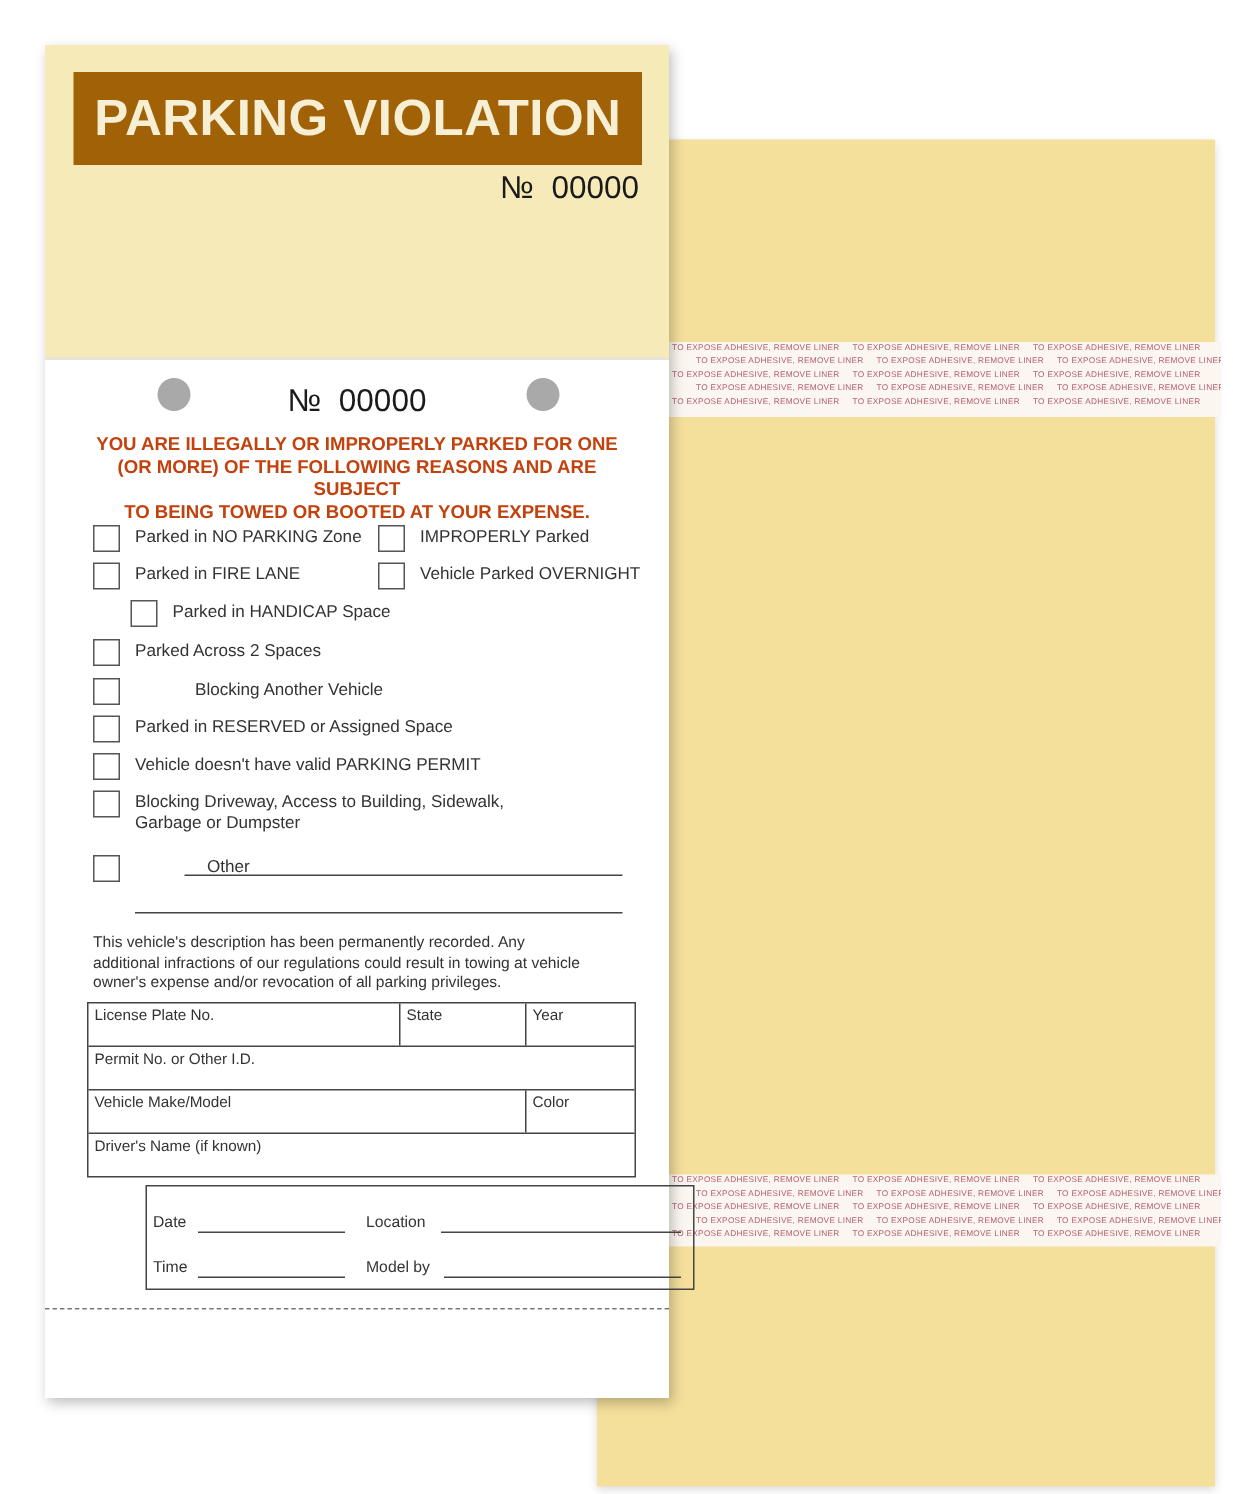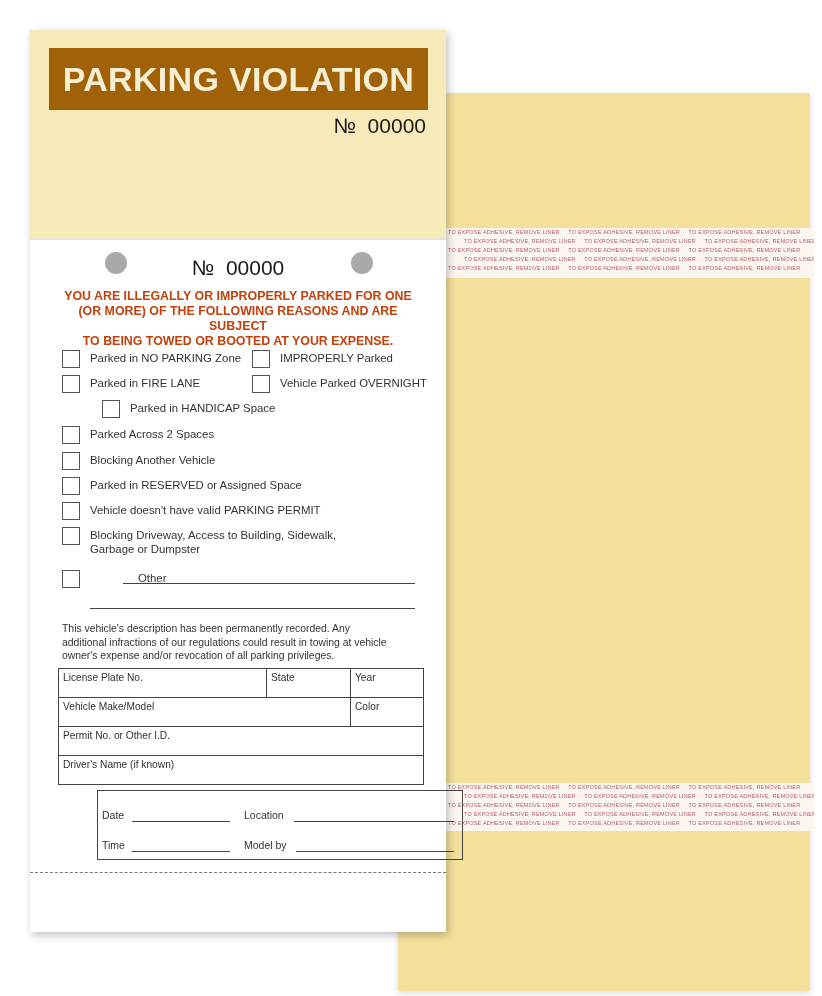--- a/index.html
+++ b/index.html
@@ -75,29 +75,29 @@
   </div>
 
   <div class="cb" style="left:32px;top:320px;">
     <div class="box"></div>
     <span class="cb-label">Parked in NO PARKING Zone</span>
   </div>
   <div class="cb" style="left:32px;top:345px;">
     <div class="box"></div>
     <span class="cb-label">Parked in FIRE LANE</span>
   </div>
-  <div class="cb" style="left:36px;top:370px;padding-left:36px;">
+  <div class="cb" style="left:21px;top:370px;padding-left:36px;">
     <div class="box"></div>
     <span class="cb-label">Parked in HANDICAP Space</span>
   </div>
   <div class="cb" style="left:32px;top:396px;">
     <div class="box"></div>
     <span class="cb-label">Parked Across 2 Spaces</span>
   </div>
-  <div class="cb" style="left:32px;top:422px;">
+  <div class="cb" style="left:32px;top:422px;gap:40px;">
     <div class="box"></div>
     <span class="cb-label">Blocking Another Vehicle</span>
   </div>
   <div class="cb" style="left:32px;top:447px;">
     <div class="box"></div>
     <span class="cb-label">Parked in RESERVED or Assigned Space</span>
   </div>
   <div class="cb" style="left:32px;top:472px;">
     <div class="box"></div>
     <span class="cb-label">Vehicle doesn't have valid PARKING PERMIT</span>
@@ -129,25 +129,25 @@
     <div>owner's expense and/or revocation of all parking privileges.</div>
   </div>
 
   <div class="table">
     <div class="trow">
       <div class="tcell" style="width:208px;">License Plate No.</div>
       <div class="tcell" style="width:84px;">State</div>
       <div class="tcell" style="flex:1;">Year</div>
     </div>
     <div class="trow">
+      <div class="tcell" style="flex:1;">Permit No. or Other I.D.</div>
+    </div>
+    <div class="trow">
       <div class="tcell" style="width:292px;">Vehicle Make/Model</div>
       <div class="tcell" style="flex:1;">Color</div>
-    </div>
-    <div class="trow">
-      <div class="tcell" style="flex:1;">Permit No. or Other I.D.</div>
     </div>
     <div class="trow">
       <div class="tcell" style="flex:1;">Driver's Name (if known)</div>
     </div>
   </div>
 
   <div class="date-box">
     <span class="dlabel" style="left:4px;top:18px;">Date</span>
     <div class="uline" style="left:34px;top:30px;width:98px;"></div>
     <span class="dlabel" style="left:146px;top:18px;">Location</span>

